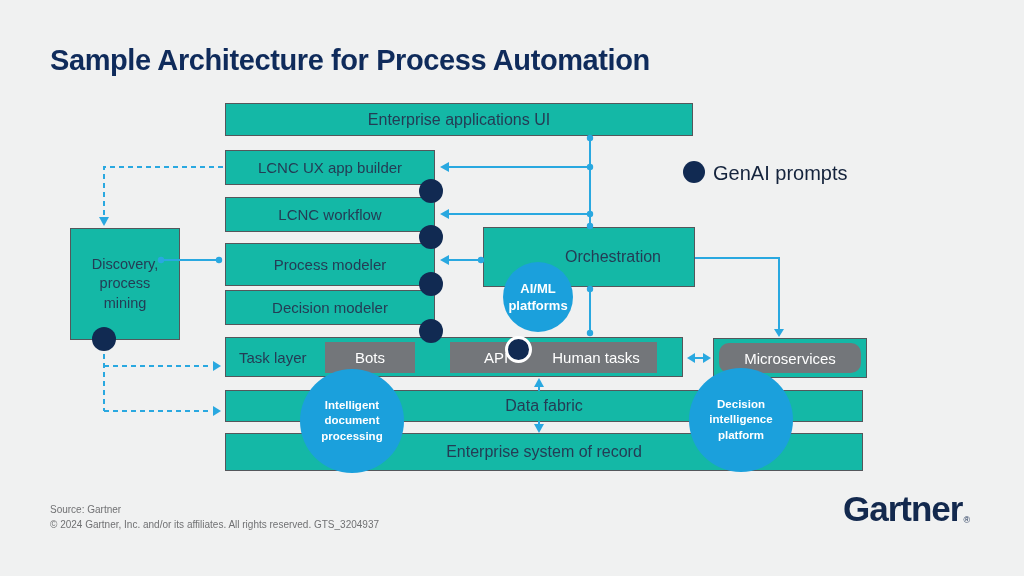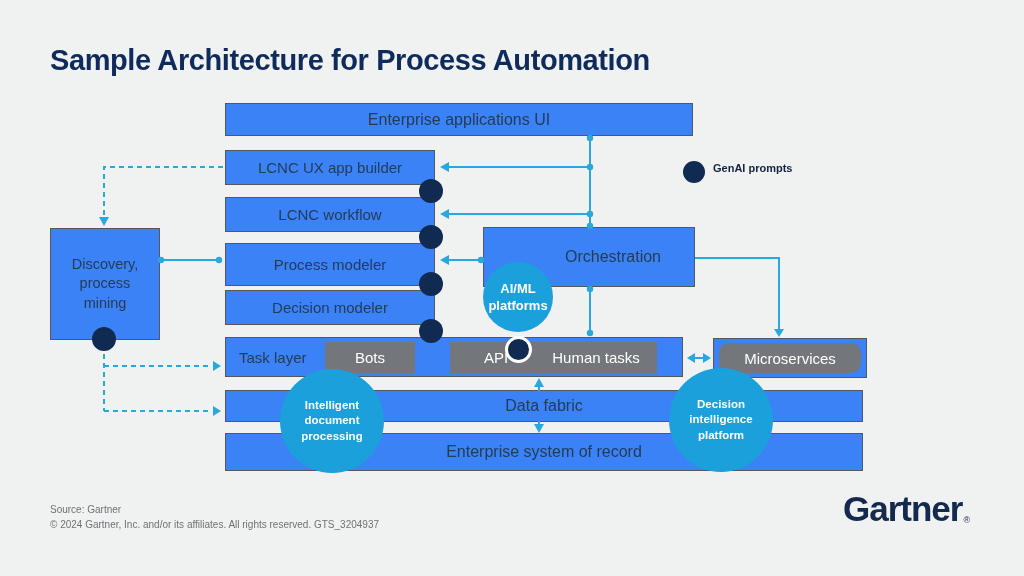--- a/index.html
+++ b/index.html
@@ -2,24 +2,24 @@
 <html><head>
 <meta charset="utf-8">
 <style>
   html,body{margin:0;padding:0;}
   body{font-family:"Liberation Sans", sans-serif;}
   .stage{position:relative;width:1024px;height:576px;background:#f0f1f1;overflow:hidden;}
 
   .title{position:absolute;left:50px;top:44px;font-size:29px;font-weight:800;
          letter-spacing:-0.4px;color:#0f2b5b;z-index:2;}
 
-  .box{position:absolute;background:#3b82f6;border:1.5px solid #54575b;box-sizing:border-box;
+  .box{position:absolute;background:#14b8a6;border:1.5px solid #54575b;box-sizing:border-box;
        display:flex;align-items:center;justify-content:center;color:#243c55;font-size:15px;
        z-index:2;text-align:center;}
-  .preline{white-space:pre-line;line-height:1.32;}
+  .preline{white-space:pre-line;line-height:1.32;margin-left:20px;}
 
   .b-entui{left:225px;top:103px;width:468px;height:33px;font-size:16px;}
   .b-ux{left:225px;top:150px;width:210px;height:35px;}
   .b-wf{left:225px;top:197px;width:210px;height:35px;}
   .b-pm{left:225px;top:243px;width:210px;height:43px;}
   .b-dm{left:225px;top:290px;width:210px;height:35px;}
   .b-disc{left:50px;top:228px;width:110px;height:112px;font-size:14.5px;}
   .b-orch{left:483px;top:227px;width:212px;height:60px;font-size:16px;padding-left:48px;}
   .b-task{left:225px;top:337px;width:458px;height:40px;justify-content:flex-start;padding-left:13px;}
   .b-micro{left:713px;top:338px;width:154px;height:40px;}
@@ -43,21 +43,21 @@
   .gdot{position:absolute;background:#112a52;border-radius:50%;z-index:6;}
   .d24{width:24px;height:24px;}
   .dot-ux{left:419px;top:179px;}
   .dot-wf{left:419px;top:225px;}
   .dot-pm{left:419px;top:272px;}
   .dot-dm{left:419px;top:319px;}
   .dot-disc{left:92px;top:327px;}
   .dot-aiml{left:505px;top:336px;width:21px;height:21px;border:3.5px solid #ffffff;}
   .dot-legend{left:683px;top:161px;width:22px;height:22px;}
 
-  .legend-label{position:absolute;left:713px;top:162px;font-size:11px;font-weight:700;
+  .legend-label{position:absolute;left:713px;top:162px;font-size:20px;font-weight:400;
         color:#14233c;z-index:2;}
 
   .connectors{position:absolute;left:0;top:0;z-index:5;pointer-events:none;}
 
   .footer{position:absolute;left:50px;top:502px;font-size:10px;color:#707173;
         line-height:1.5;z-index:2;}
   .logo{position:absolute;left:843px;top:489px;font-size:35px;font-weight:700;
         letter-spacing:-1px;color:#13294e;z-index:2;}
   .logo .reg{font-size:9px;font-weight:400;vertical-align:baseline;position:relative;top:2px;left:1px;}
 </style>

